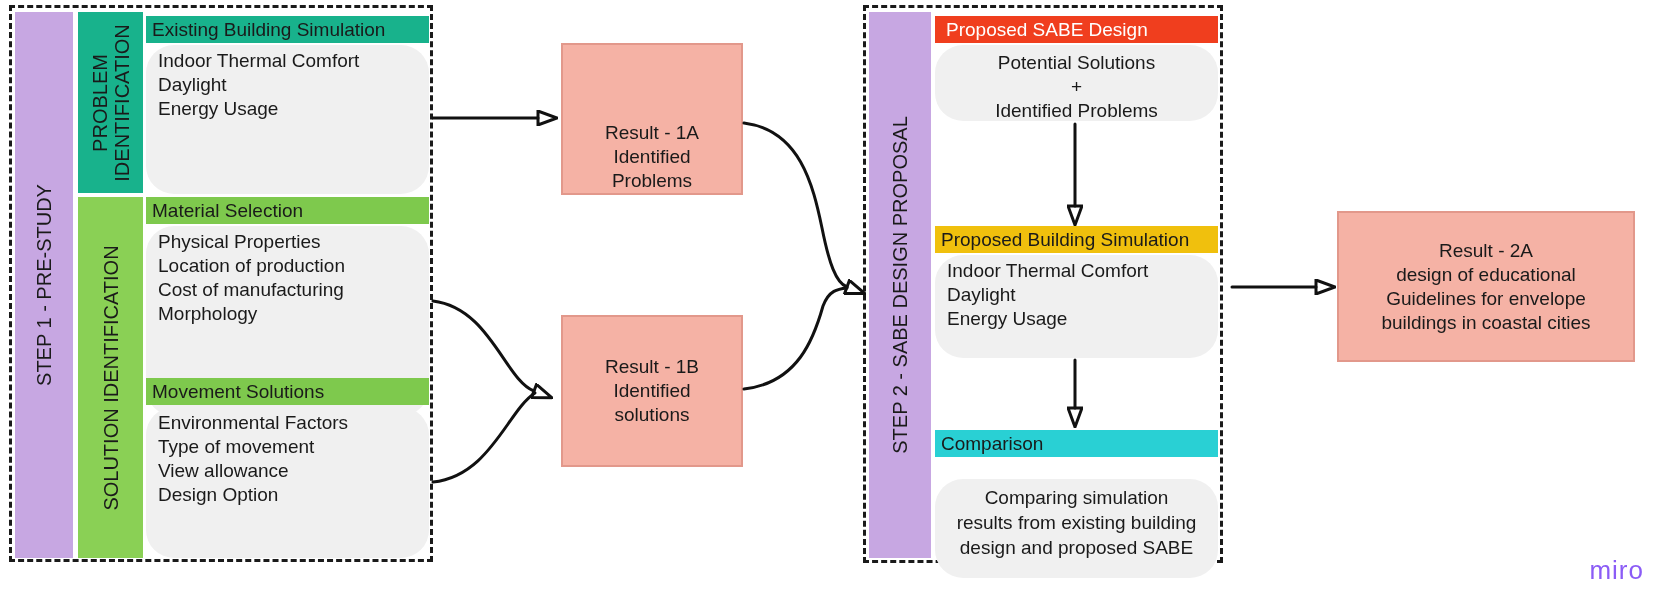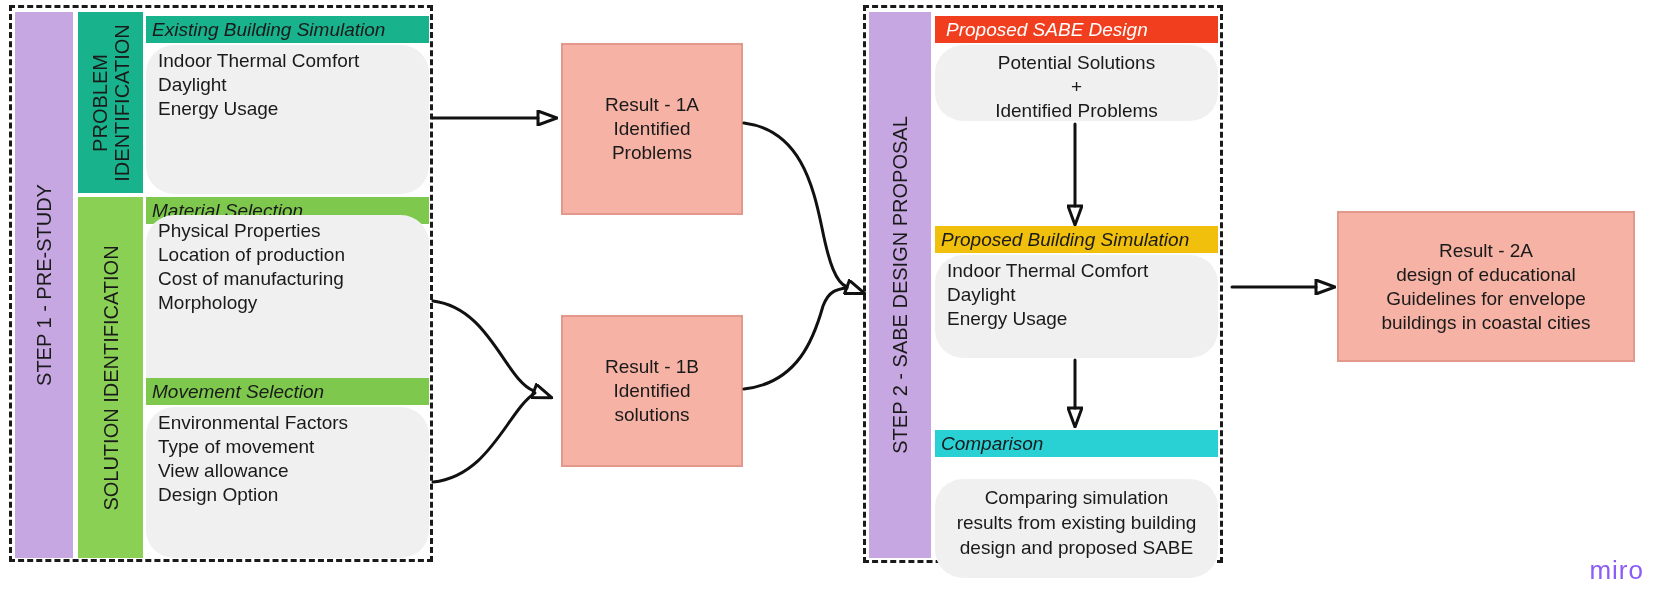--- a/index.html
+++ b/index.html
@@ -10,21 +10,21 @@
   .dashed{position:absolute;border:3px dashed #1a1a1a;box-sizing:border-box;background:transparent;}
   .vbar{position:absolute;}
   .vtext{
     position:absolute;top:50%;left:50%;
     transform:translate(-50%,-50%) rotate(-90deg);
     font-size:20px;text-align:center;line-height:1.12;white-space:nowrap;
   }
   .vtext.wrap2{white-space:normal;}
   .hdr{
     position:absolute;box-sizing:border-box;height:27px;
-    font-size:19px;line-height:25px;padding:1px 6px;white-space:nowrap;overflow:hidden;font-style:italic;
+    font-size:19px;line-height:25px;padding:1px 6px;white-space:nowrap;overflow:hidden;
   }
   .content{
     position:absolute;box-sizing:border-box;background:#f0f0f0;
     font-size:19px;line-height:24px;padding:4px 4px 0 12px;border-radius:28px;
   }
   .content.centered{text-align:center;padding:6px 6px 0;}
   .teal{background:#18b28c;}
   .green{background:#7ec94d;}
   .greenbar{background:#8ad055;}
   .purple{background:#c7a7e2;}
@@ -61,36 +61,36 @@
   </div>
 
   <div class="hdr teal" style="left:146px;top:16px;width:283px;">Existing Building Simulation</div>
   <div class="content" style="left:146px;top:45px;width:283px;height:149px;">
     <div>Indoor Thermal Comfort</div>
     <div>Daylight</div>
     <div>Energy Usage</div>
   </div>
 
   <div class="hdr green" style="left:146px;top:197px;width:283px;">Material Selection</div>
-  <div class="content" style="left:146px;top:215px;width:283px;height:190px;padding-left:12px;">
+  <div class="content" style="left:146px;top:226px;width:283px;height:190px;padding-left:12px;">
     <div>Physical Properties</div>
     <div>Location of production</div>
     <div>Cost of manufacturing</div>
     <div>Morphology</div>
   </div>
 
-  <div class="hdr green" style="left:146px;top:378px;width:283px;">Movement Selection</div>
+  <div class="hdr green" style="left:146px;top:378px;width:283px;">Movement Solutions</div>
   <div class="content" style="left:146px;top:407px;width:283px;height:151px;">
     <div>Environmental Factors</div>
     <div>Type of movement</div>
     <div>View allowance</div>
     <div>Design Option</div>
   </div>
 
-  <div class="pinkbox" style="left:561px;top:43px;width:182px;height:172px;">
+  <div class="pinkbox" style="left:561px;top:43px;width:182px;height:152px;justify-content:flex-end;">
     <div>Result - 1A</div>
     <div>Identified</div>
     <div>Problems</div>
   </div>
   <div class="pinkbox" style="left:561px;top:315px;width:182px;height:152px;">
     <div>Result - 1B</div>
     <div>Identified</div>
     <div>solutions</div>
   </div>
 

